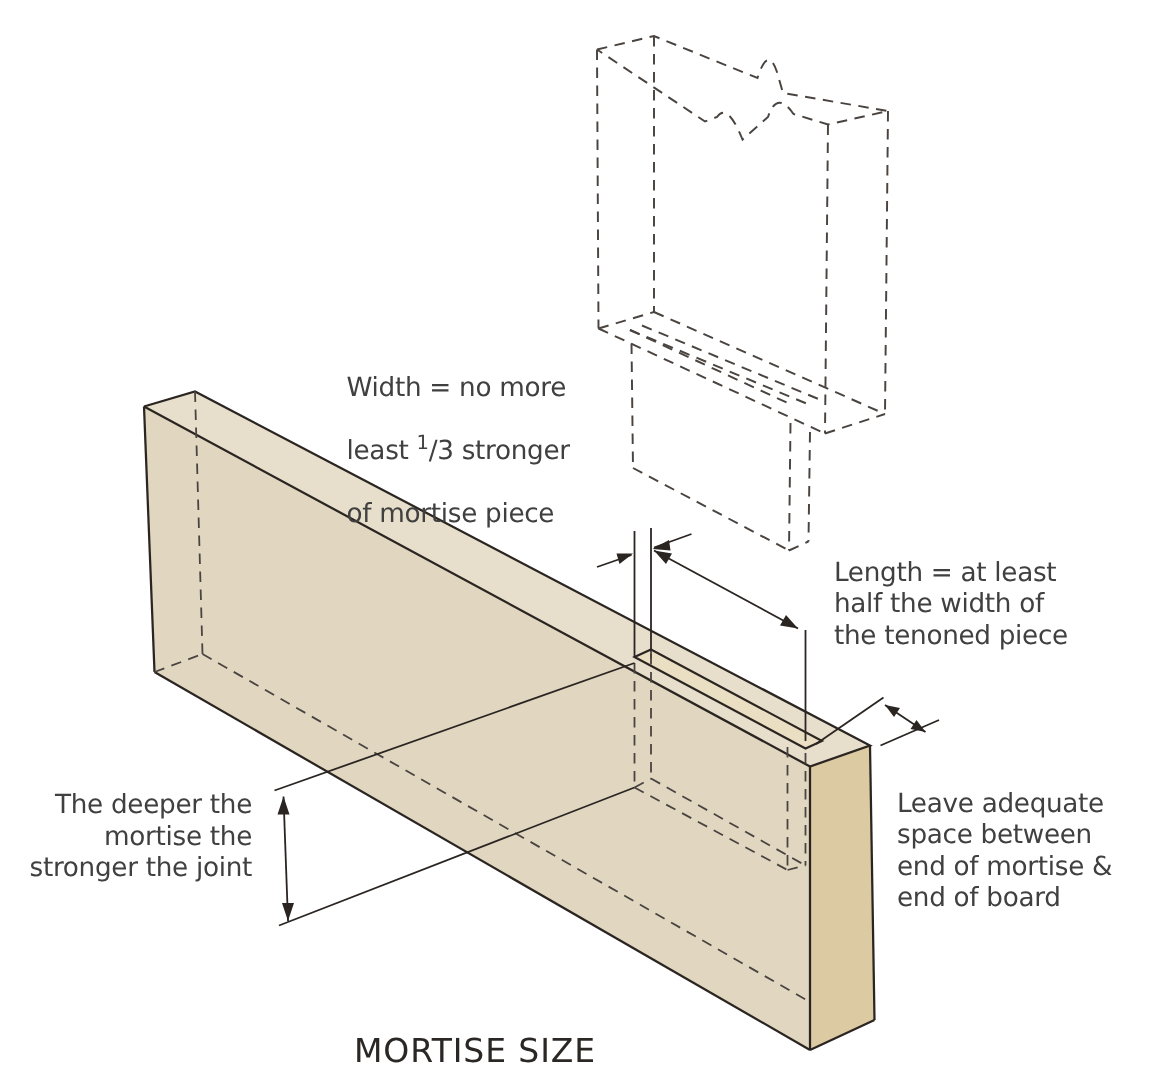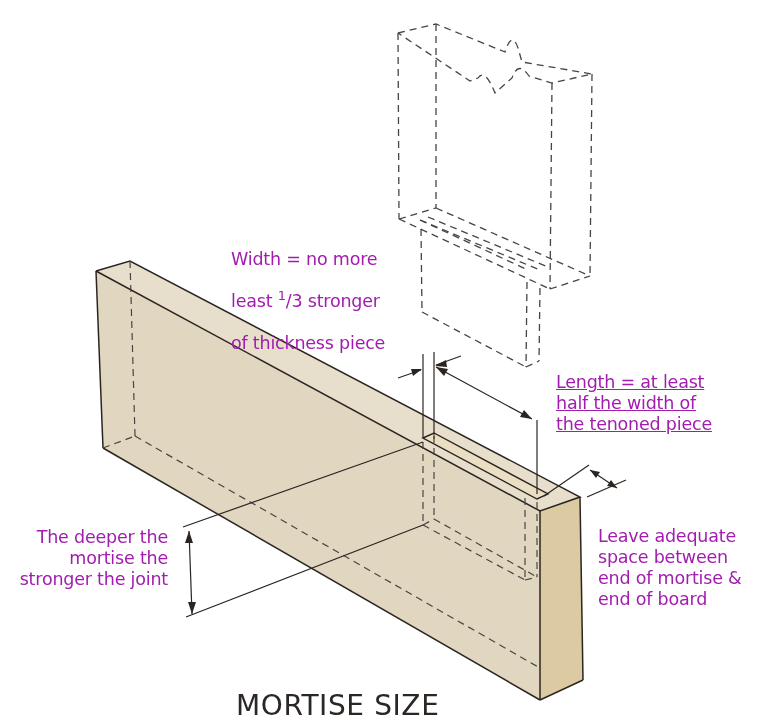--- a/index.html
+++ b/index.html
@@ -1,20 +1,20 @@
 <!DOCTYPE html>
 <html><head>
 <meta charset="utf-8">
 <style>
   html, body { margin:0; padding:0; background:#ffffff; }
   body { width:768px; height:726px; position:relative; overflow:hidden; font-family:"DejaVu Sans", sans-serif; color:#2a2624; }
   #diagram { position:absolute; left:0; top:0; width:768px; height:726px; }
-  .label { position:absolute; font-size:17.5px; line-height:21px; color:#a21caf; white-space:pre-line; letter-spacing:-0.2px; }
+  .label { position:absolute; font-size:17.5px; line-height:21px; color:#404040; white-space:pre-line; letter-spacing:-0.2px; }
   .label.right { text-align:right; }
-  .caption { position:absolute; left:236px; top:689px; font-size:28px; letter-spacing:0.6px; color:#2b2725; }
+  .caption { position:absolute; left:236px; top:689px; font-size:22px; letter-spacing:0.6px; color:#2b2725; }
   .frac { font-size:13px; vertical-align:super; line-height:0; }
 </style>
 </head>
 <body>
 
 <div id="diagram">
   <svg width="768" height="726" viewBox="0 0 768 726">
 
     <g fill="none" stroke="#4a4440" stroke-width="1.3" stroke-dasharray="7,5">
 
@@ -114,24 +114,24 @@
 
       <polygon points="189,531 185,543 193,543"></polygon>
       <polygon points="192,614 188,602 196,602"></polygon>
     </g>
   </svg>
 
   
   <div class="label" style="left:231px; top:228px;">
     <span>Width = no more</span><br>
     <span>least </span><span class="frac">1</span><span>/</span><span>3</span><span> stronger</span><br>
-    <span>of thickness piece</span>
+    <span>of mortise piece</span>
   </div>
 
-  <div class="label" style="left:556px; top:372px;text-decoration:underline;">Length = at least
+  <div class="label" style="left:556px; top:372px;">Length = at least
 half the width of
 the tenoned piece</div>
 
   <div class="label" style="left:598px; top:526px;">Leave adequate
 space between
 end of mortise &amp;
 end of board</div>
 
   <div class="label right" style="left:10px; top:527px; width:158px;">The deeper the
 mortise the

